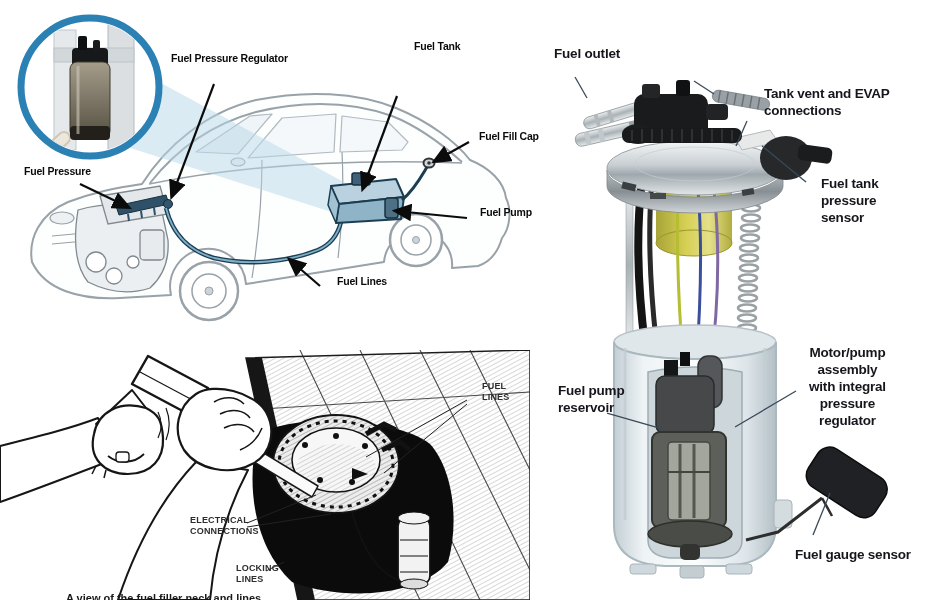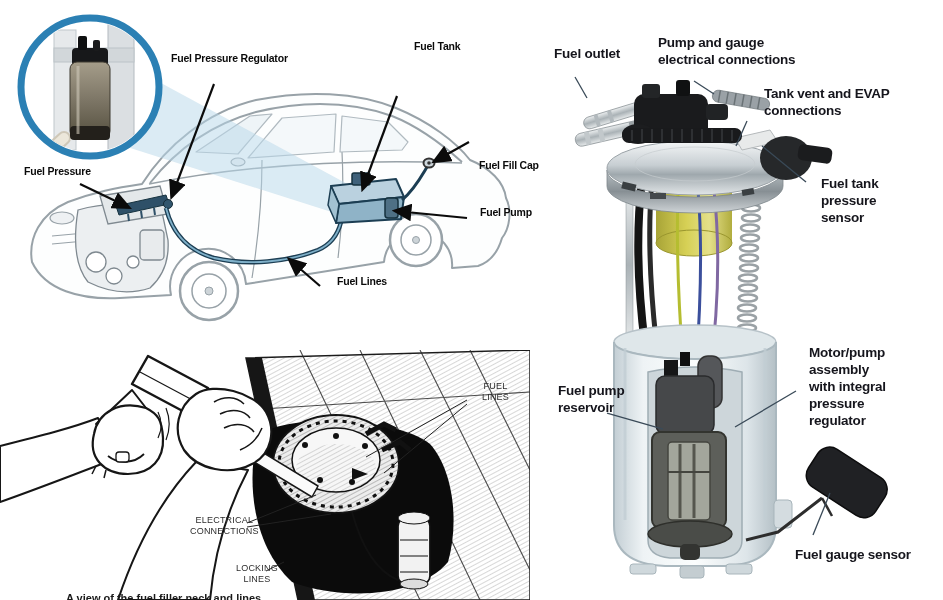--- a/index.html
+++ b/index.html
@@ -4,31 +4,31 @@
 <style>
   html,body{margin:0;padding:0;background:#fff;}
   #page{position:relative;width:943px;height:600px;background:#fff;overflow:hidden;
         font-family:"Liberation Sans",sans-serif;}
   svg{position:absolute;display:block;}
   #car-art{left:0;top:0;}
   #tankremoval-art{left:0;top:350px;}
   #module-art{left:530px;top:0;}
   .label{position:absolute;white-space:pre-line;padding-left:12px;}
   .lbl-car{font-weight:700;font-size:10.5px;line-height:1.15;color:#0a0a0a;letter-spacing:-0.2px;}
-  .lbl-caps{font-weight:400;font-size:9px;line-height:1.2;color:#2d2d2d;letter-spacing:0.2px;text-align:center;}
+  .lbl-caps{font-weight:700;font-size:9px;line-height:1.2;color:#2d2d2d;letter-spacing:0.2px;}
   .lbl-mod{font-weight:700;font-size:13.5px;line-height:1.25;color:#15151c;letter-spacing:-0.2px;}
   .lbl-clip{font-weight:700;font-size:11px;color:#1a1a1a;white-space:nowrap;}
   #lbl-fpr{left:159px;top:52px;} #lbl-ftank{left:402px;top:40px;}
-  #lbl-fcap{left:467px;top:130px;margin-top:29px;} #lbl-finj{left:12px;top:165px;}
+  #lbl-fcap{left:467px;top:130px;} #lbl-finj{left:12px;top:165px;}
   #lbl-fpump{left:468px;top:206px;} #lbl-flines{left:325px;top:275px;}
   #lbl-fl2{left:470px;top:381px;} #lbl-ec{left:178px;top:515px;}
   #lbl-lr{left:224px;top:563px;} #lbl-cap{left:54px;top:592px;}
   #lbl-outlet{left:542px;top:46px;text-align:right;} #lbl-pg{left:646px;top:35px;}
   #lbl-tv{left:752px;top:86px;} #lbl-ps{left:809px;top:176px;}
-  #lbl-res{left:546px;top:383px;} #lbl-motor{left:797px;top:345px;}
+  #lbl-res{left:546px;top:383px;} #lbl-motor{left:797px;top:345px;text-align:center;}
   #lbl-float{left:783px;top:547px;}
 </style>
 </head>
 <body>
 
 <div id="page">
 
   <svg id="car-art" width="530" height="345" viewBox="0 0 530 345">
     <defs>
       <marker id="ah" markerWidth="9" markerHeight="8" refX="7" refY="4" orient="auto">
@@ -362,22 +362,20 @@
 
   <div class="label lbl-caps" id="lbl-fl2">FUEL
 LINES</div>
   <div class="label lbl-caps" id="lbl-ec">ELECTRICAL
 CONNECTIONS</div>
   <div class="label lbl-caps" id="lbl-lr">LOCKING
 LINES</div>
   <div class="label lbl-clip" id="lbl-cap">A view of the fuel filler neck and lines</div>
 
   <div class="label lbl-mod" id="lbl-outlet">Fuel outlet</div>
-  <div class="label lbl-mod" id="lbl-pg">Pump and gauge
-electrical connections</div>
   <div class="label lbl-mod" id="lbl-tv">Tank vent and EVAP
 connections</div>
   <div class="label lbl-mod" id="lbl-ps">Fuel tank
 pressure
 sensor</div>
   <div class="label lbl-mod" id="lbl-res">Fuel pump
 reservoir</div>
   <div class="label lbl-mod" id="lbl-motor">Motor/pump
 assembly
 with integral

